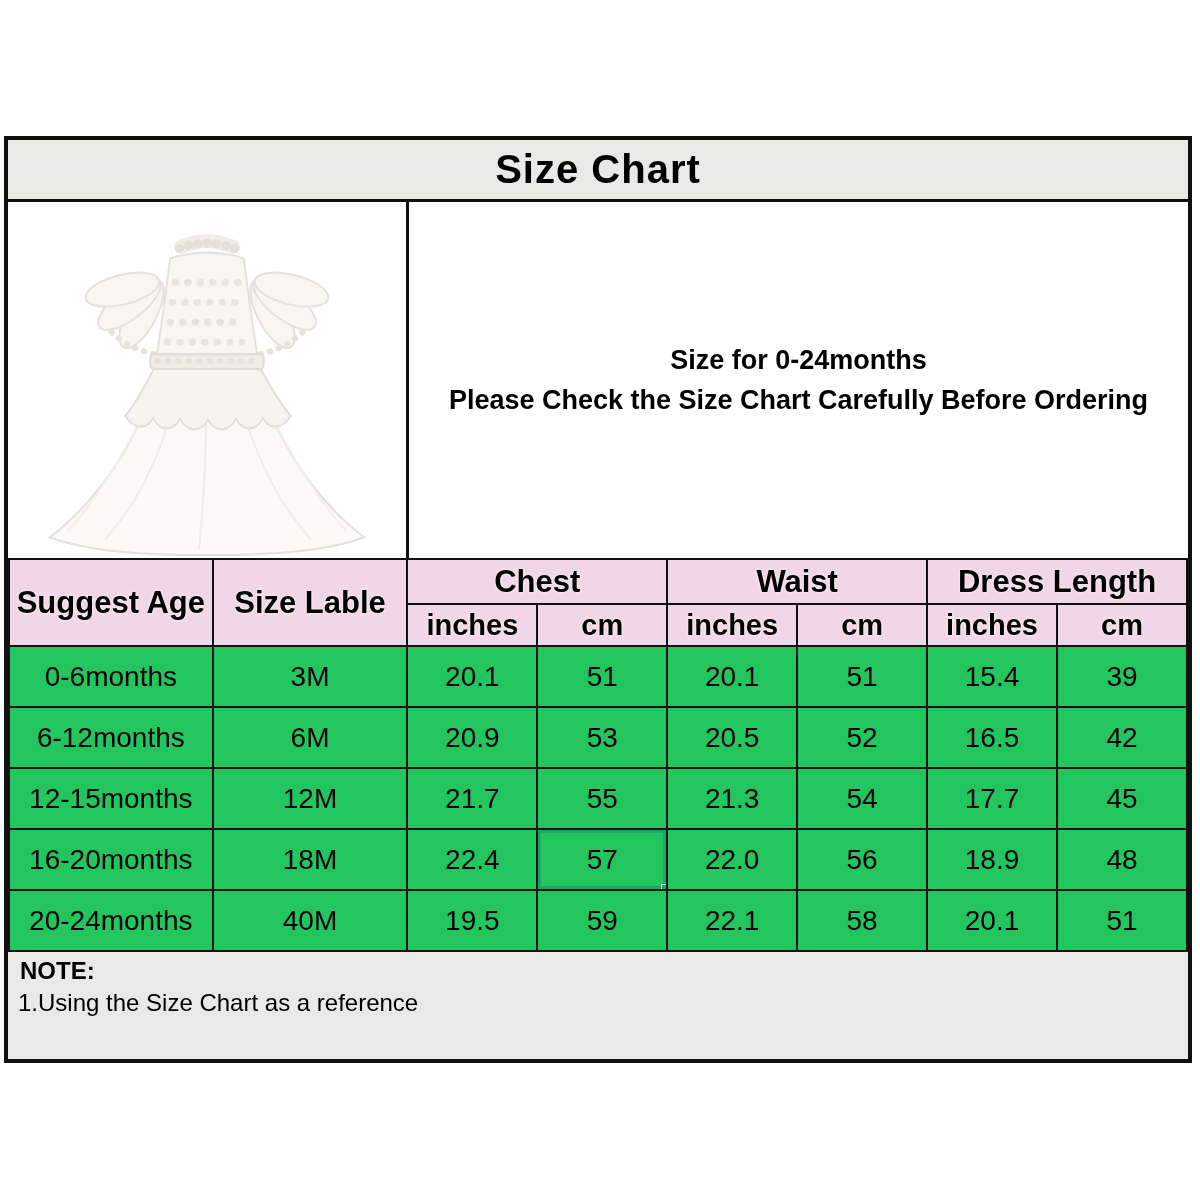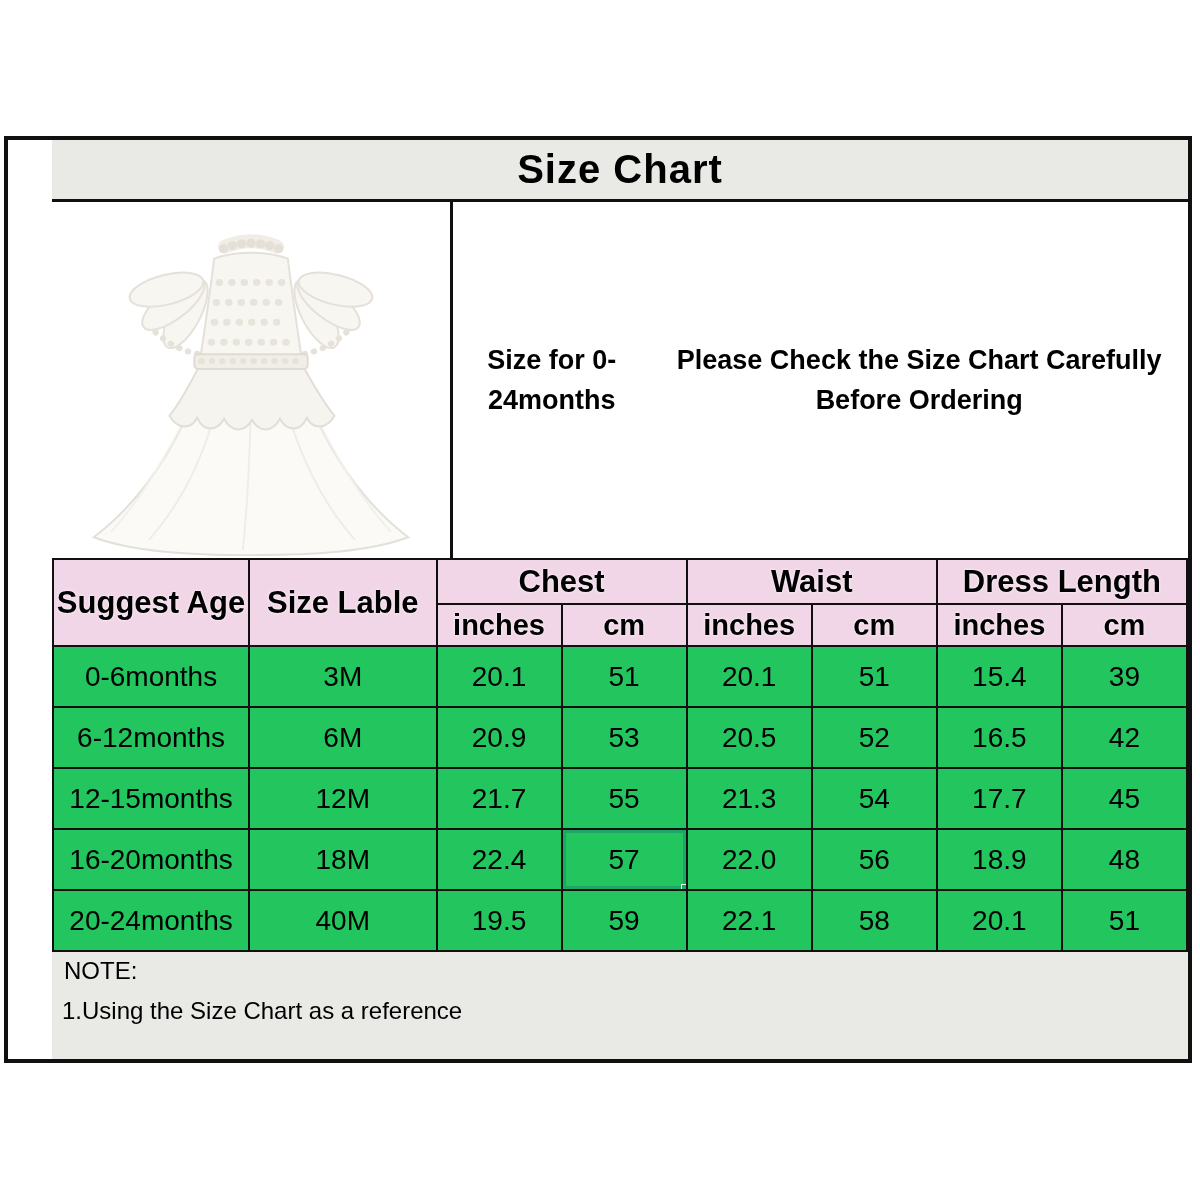--- a/index.html
+++ b/index.html
@@ -3,34 +3,34 @@
 <meta charset="utf-8">
 <style>
   html,body{margin:0;padding:0;}
   body{
     width:1200px;height:1200px;position:relative;background:#ffffff;
     font-family:"Liberation Sans", sans-serif;color:#000;
   }
   .sheet{
     position:absolute;left:4px;top:136px;width:1188px;height:927px;
     border:4px solid #101010;box-sizing:border-box;background:#fff;
-    display:flex;flex-direction:column;padding-left:44px;
+    display:flex;flex-direction:column;
   }
   .title-band{
     height:59px;flex:0 0 59px;background:#e9e9e6;border-bottom:3px solid #101010;
     display:flex;align-items:center;justify-content:center;
     font-size:40px;font-weight:bold;letter-spacing:1px;
   }
   .mid{height:356px;flex:0 0 356px;display:flex;background:#fff;}
   .img-cell{
     width:401px;flex:0 0 401px;border-right:3px solid #101010;box-sizing:border-box;
     display:flex;align-items:center;justify-content:center;overflow:hidden;
   }
   .text-cell{
-    flex:1;display:flex;flex-direction:row;align-items:center;justify-content:center;
+    flex:1;display:flex;flex-direction:column;align-items:center;justify-content:center;
     font-weight:bold;font-size:27px;line-height:40px;text-align:center;
   }
   table.size{width:100%;border-collapse:collapse;table-layout:fixed;}
   table.size th, table.size td{
     border:2px solid #101010;text-align:center;vertical-align:middle;padding:0;
     font-size:28px;overflow:hidden;white-space:nowrap;
   }
   thead th{
     background:#f1d6e7;font-weight:bold;
     text-shadow:0 0 3px rgba(255,255,255,.95);
@@ -39,21 +39,21 @@
   tr.sub-row th{height:40px;font-size:29px;margin-left:44px;}
   th.span2{font-size:31px;}
   tbody td{height:59px;background:#22c55e;}
   tbody tr.alt td{background:#22c55e;}
   td.sel{box-shadow:inset 0 0 0 3px #1da666;position:relative;}
   td.sel::after{
     content:"";position:absolute;right:-6px;bottom:-6px;width:9px;height:9px;
     background:#1da666;border:1px solid #ffffff;z-index:3;
   }
   .note{flex:1;background:#e9e9e6;padding:3px 10px 0 10px;box-sizing:border-box;}
-  .note-h{font-size:24px;font-weight:normal;margin:2px 0 12px 2px;}
+  .note-h{font-size:24px;font-weight:bold;margin:2px 0 4px 2px;}
   .note-line{font-size:24px;margin:4px 0 0 0;}
 </style>
 </head>
 <body>
 
 <div class="sheet">
 
   <div class="title-band">
     <span>Size Chart</span>
   </div>

